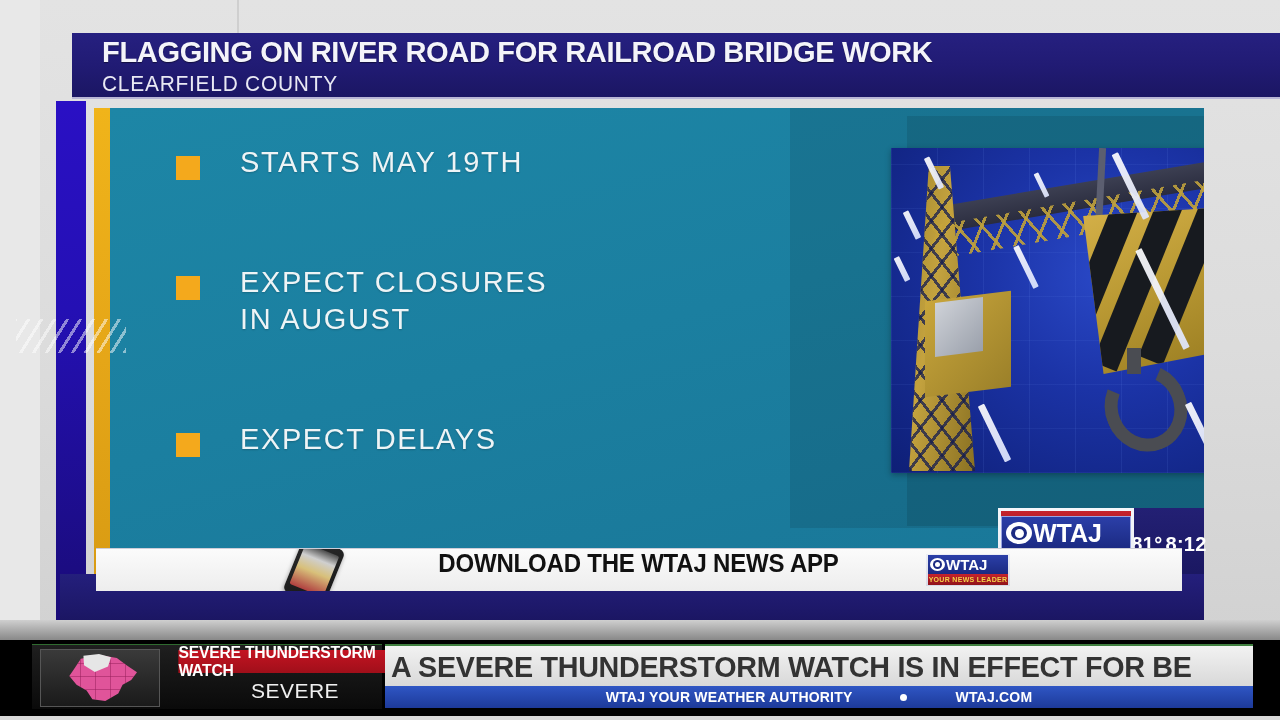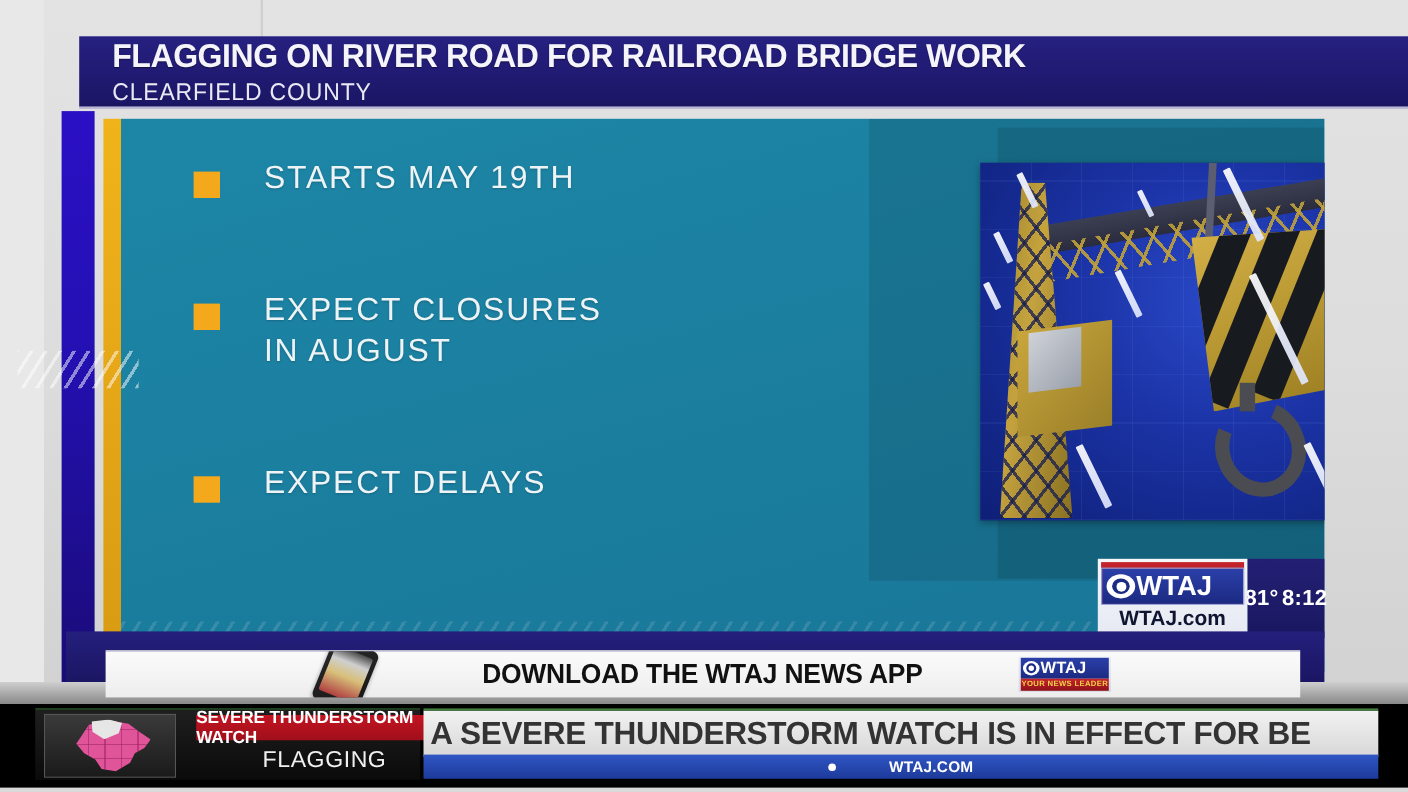--- a/index.html
+++ b/index.html
@@ -337,25 +337,24 @@
   }
 
   
   .app-bar-navy {
     position: absolute;
     left: 60px; top: 574px; width: 1144px; height: 46px;
     background: linear-gradient(180deg,#241f7c 0%, #1b1663 100%);
   }
   .app-bar {
     position: absolute;
-    left: 96px; top: 591px; width: 1086px; height: 42px;
+    left: 96px; top: 548px; width: 1086px; height: 42px;
     background: linear-gradient(180deg,#fbfbfb 0%, #ededed 100%);
     border-top: 1px solid #cdcdd8;
     display: flex;
-    align-items: center;
     justify-content: center;
     overflow: hidden;
   }
   .app-phone {
     position: absolute;
     left: 196px; top: -8px;
     width: 44px; height: 60px;
     background: linear-gradient(140deg,#2b2b2b 0%, #161616 100%);
     border-radius: 6px;
     transform: rotate(22deg);
@@ -630,26 +629,27 @@
   </div>
 
   <div class="crawl">
     <div class="crawl-left">
       <div class="map-box">
         <div class="map-shape"></div>
         <div class="map-lines"></div>
         <div class="map-shape-white"></div>
       </div>
       <div class="alert-red">SEVERE THUNDERSTORM WATCH</div>
-      <div class="alert-county">FLAGGING</div>
+      <div class="alert-county">SEVERE</div>
     </div>
     <div class="crawl-right">
       <div class="crawl-text-bar">
         <div class="crawl-text">A SEVERE THUNDERSTORM WATCH IS IN EFFECT FOR BE</div>
       </div>
       <div class="crawl-blue-bar">
+        <span>WTAJ YOUR WEATHER AUTHORITY</span>
         <span class="crawl-dot"></span>
         <span>WTAJ.COM</span>
       </div>
     </div>
   </div>
 
 </div>
 
 </body></html>

